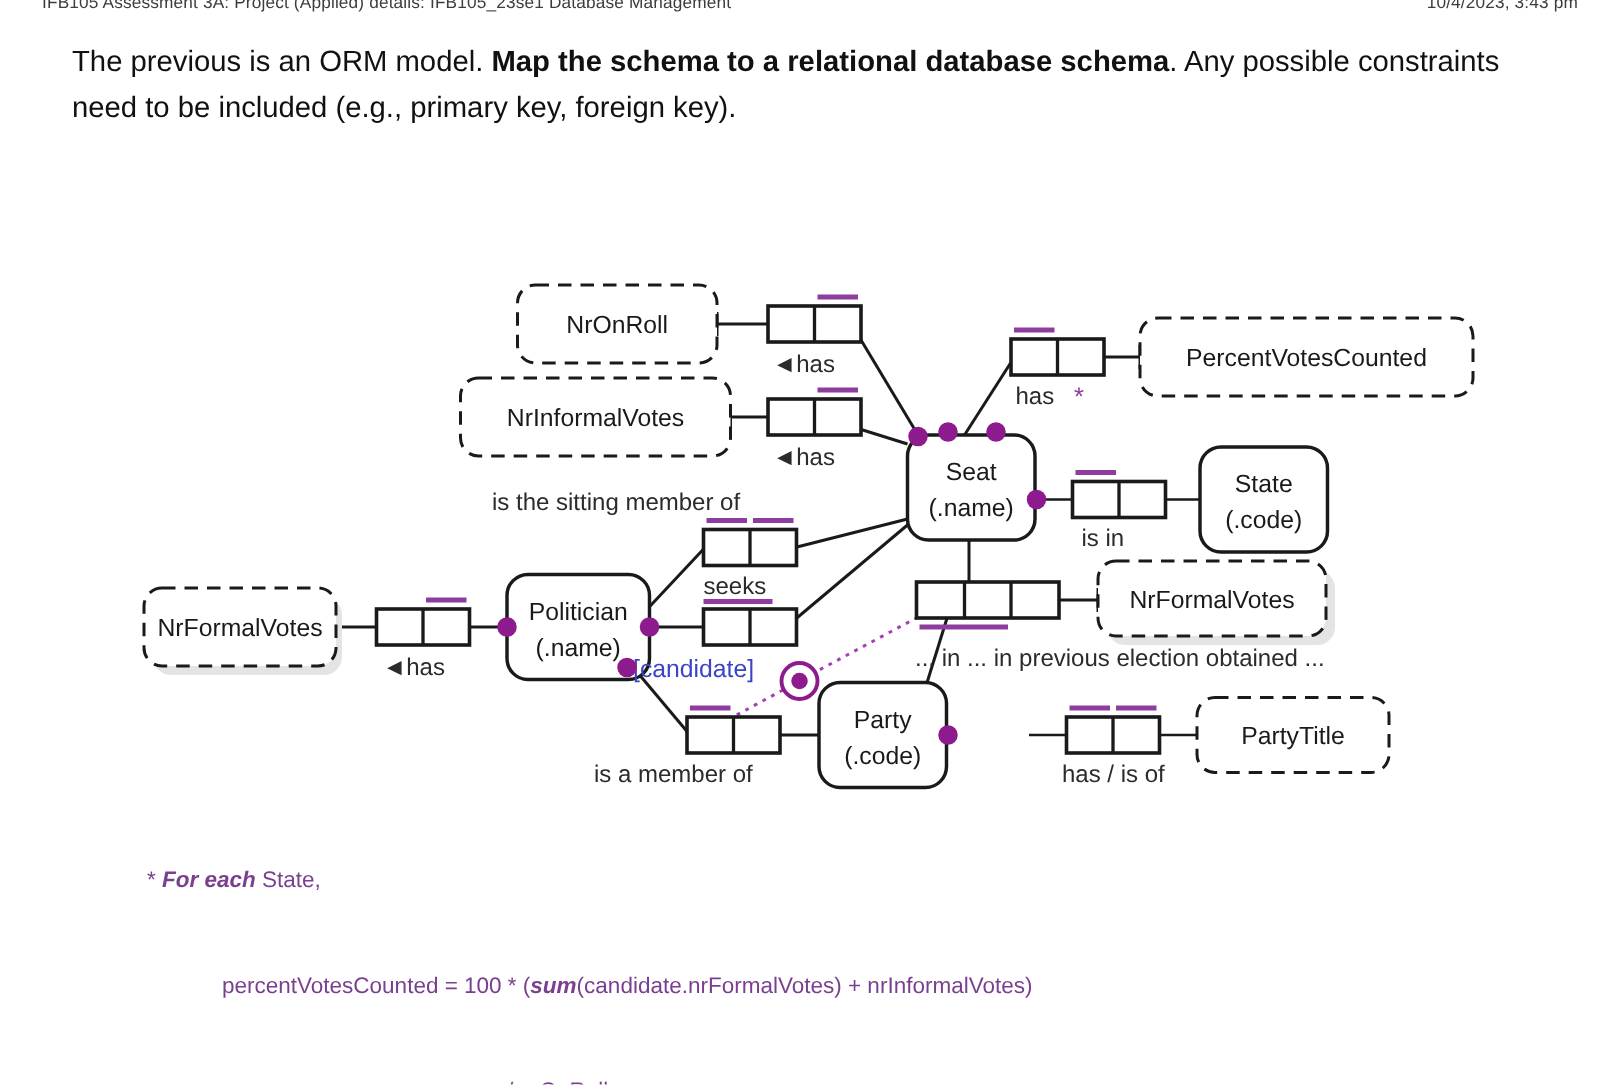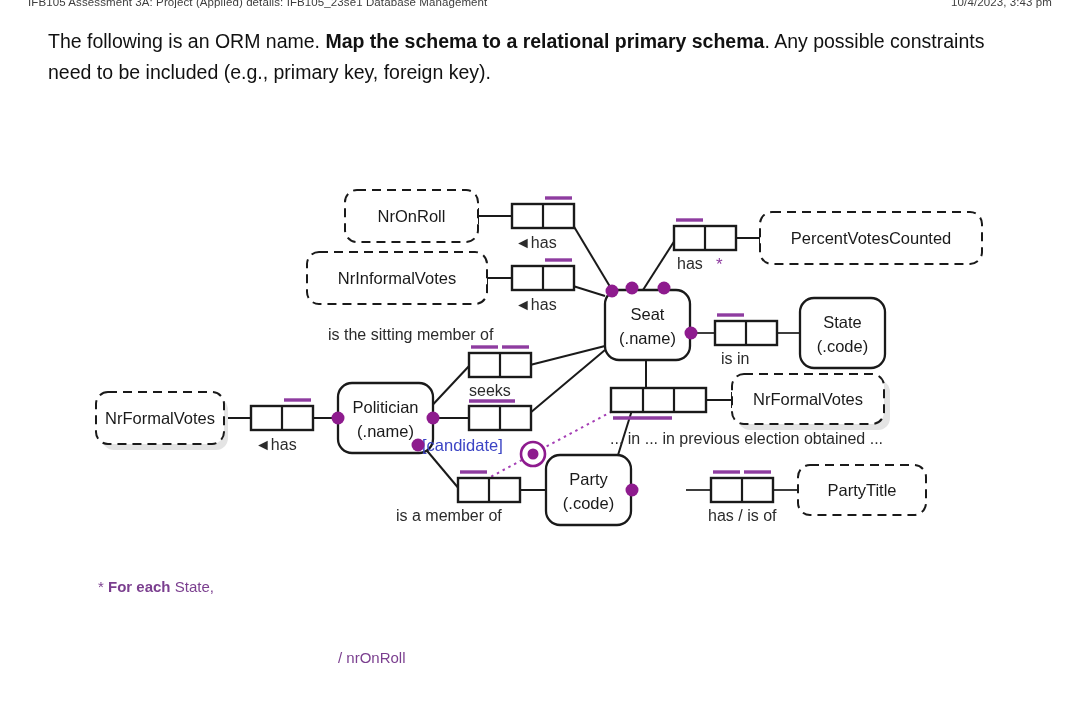--- a/index.html
+++ b/index.html
@@ -63,32 +63,32 @@
     left: 98px;
     top: 528px;
     color: #7b3f8f;
     font-size: 15px;
     line-height: 23.5px;
     white-space: pre;
   }
   #derivation-rule .rule-line-1 { display: block; }
   #derivation-rule .rule-line-2 { display: block; padding-left: 50px; }
   #derivation-rule .rule-line-3 { display: block; padding-left: 240px; }
-  #derivation-rule b { font-weight: bold; }
+  #derivation-rule b { font-weight: bold; font-style: italic; }
 </style>
 </head>
 <body>
 
 <div id="page-header">
   <span class="hdr-left">IFB105 Assessment 3A: Project (Applied)   details: IFB105_23se1 Database Management</span>
   <span class="hdr-right">10/4/2023, 3:43 pm</span>
 </div>
 
 <div id="instructions">
-  <span>The following is an ORM name. </span><span class="bold">Map the schema to a relational primary schema</span><span>. Any possible constraints need to be included (e.g., primary key, foreign key).</span>
+  <span>The previous is an ORM model. </span><span class="bold">Map the schema to a relational database schema</span><span>. Any possible constraints need to be included (e.g., primary key, foreign key).</span>
 </div>
 
 <div id="orm-diagram">
 <svg width="960" height="460" viewBox="0 0 960 460" xmlns="http://www.w3.org/2000/svg">
 
   <defs>
     <style>
       .ln      { stroke:#1a1a1a; stroke-width:2; fill:none; }
       .lnthin  { stroke:#1a1a1a; stroke-width:1.7; fill:none; }
       .ebox    { fill:#ffffff; stroke:#1a1a1a; stroke-width:2.3; }
@@ -300,14 +300,15 @@
     <circle class="dot" cx="373" cy="250" r="6.5"></circle>
     <circle class="dot" cx="358" cy="277" r="6.5"></circle>
     <circle class="dot" cx="572" cy="322" r="6.5"></circle>
   </g>
 
 </svg>
 </div>
 
 <div id="derivation-rule">
   <span class="rule-line-1"><span>* </span><b>For each </b><span>State,</span></span>
+  <span class="rule-line-2"><span>percentVotesCounted = 100 * (</span><b>sum</b><span>(candidate.nrFormalVotes) + nrInformalVotes)</span></span>
   <span class="rule-line-3">/ nrOnRoll</span>
 </div>
 
 </body></html>

